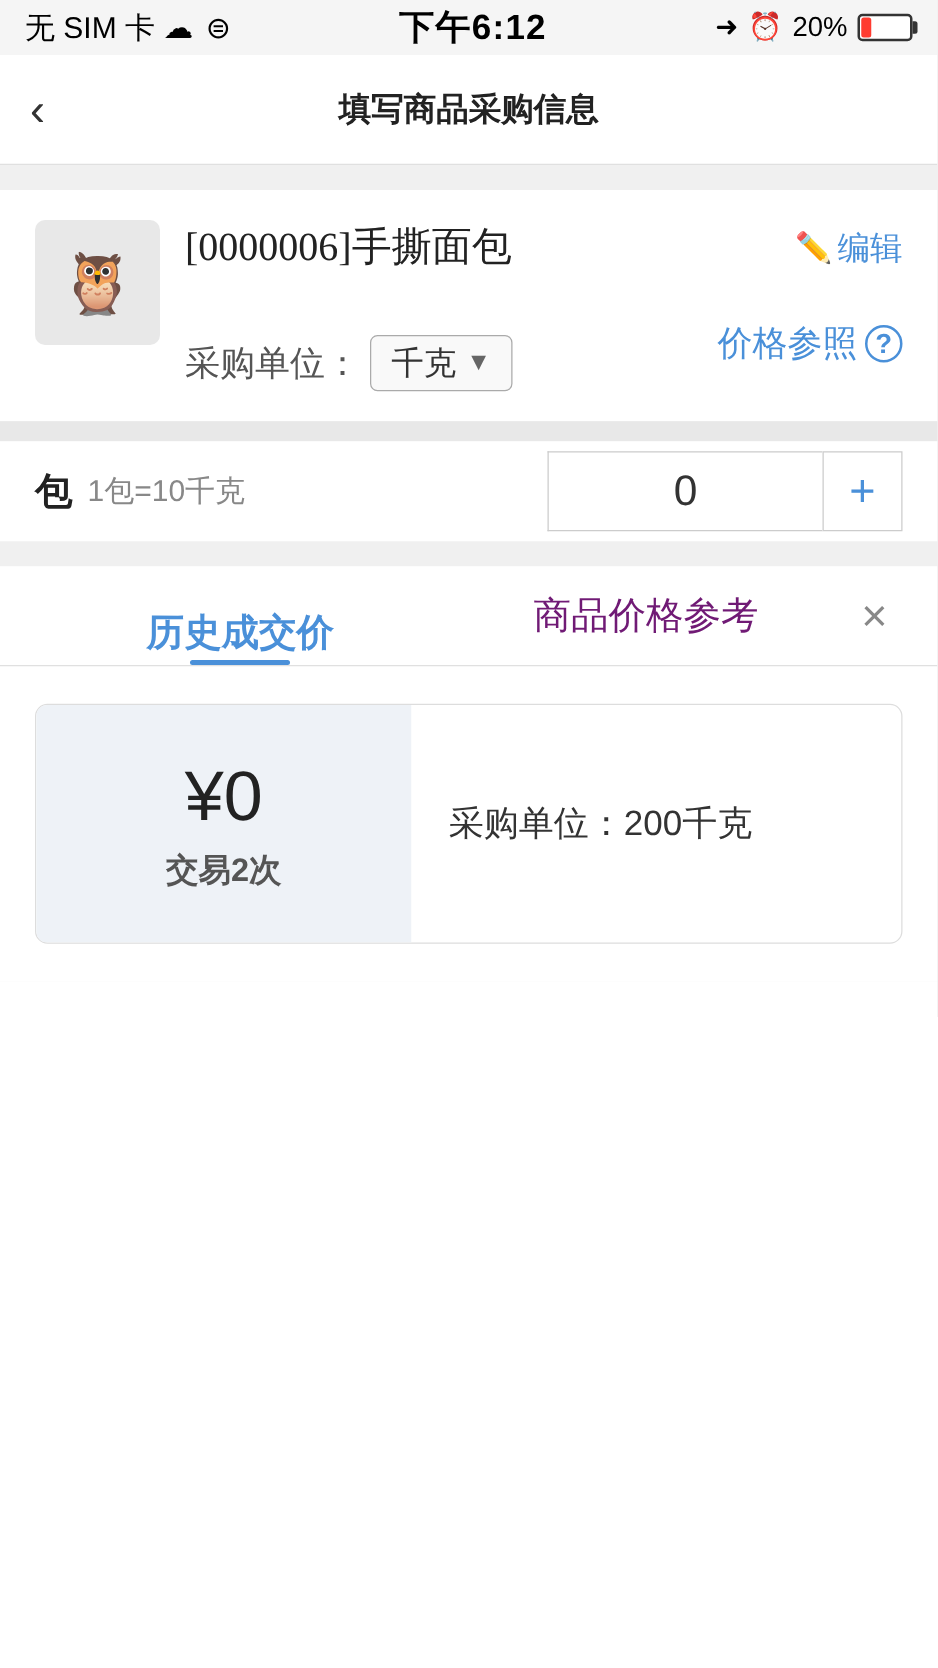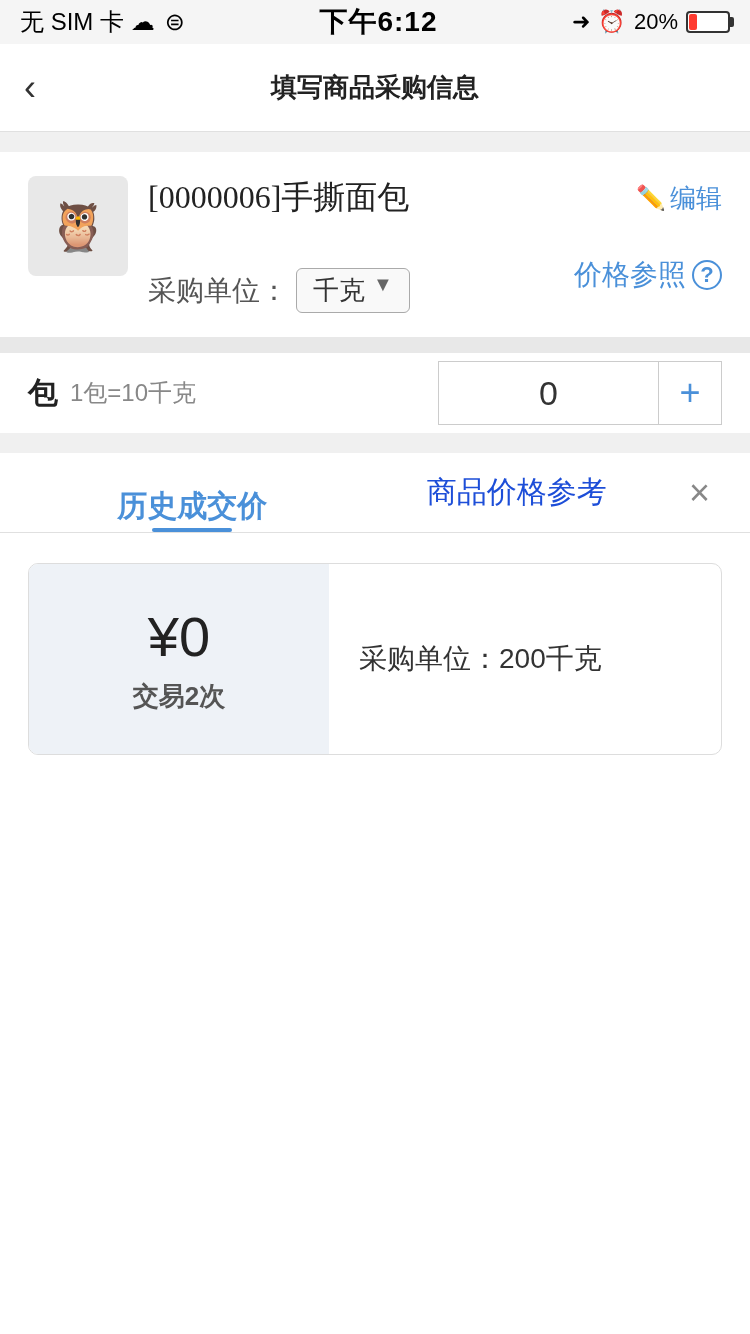--- a/index.html
+++ b/index.html
@@ -148,21 +148,21 @@
       display: flex;
       justify-content: space-between;
       align-items: center;
     }
     .unit-label {
       font-size: 28px;
       color: #555;
     }
     .unit-select {
       display: inline-flex;
-      align-items: flex-start;
+      align-items: center;
       border: 1px solid #aaa;
       border-radius: 6px;
       padding: 4px 16px;
       font-size: 26px;
       color: #333;
       background: #f9f9f9;
       gap: 8px;
       cursor: pointer;
     }
     .unit-select .chevron {
@@ -276,21 +276,21 @@
     }
     .tab-label {
       font-size: 30px;
     }
     .tab-item.active .tab-label {
       color: #4a90d9;
       font-weight: 600;
       margin-top: 28px;
     }
     .tab-item.inactive .tab-label {
-      color: #1d4ed8;
+      color: #701a75;
     }
     .tab-underline {
       position: absolute;
       bottom: 0;
       left: 50%;
       transform: translateX(-50%);
       width: 80px;
       height: 4px;
       background: #4a90d9;
       border-radius: 2px;

